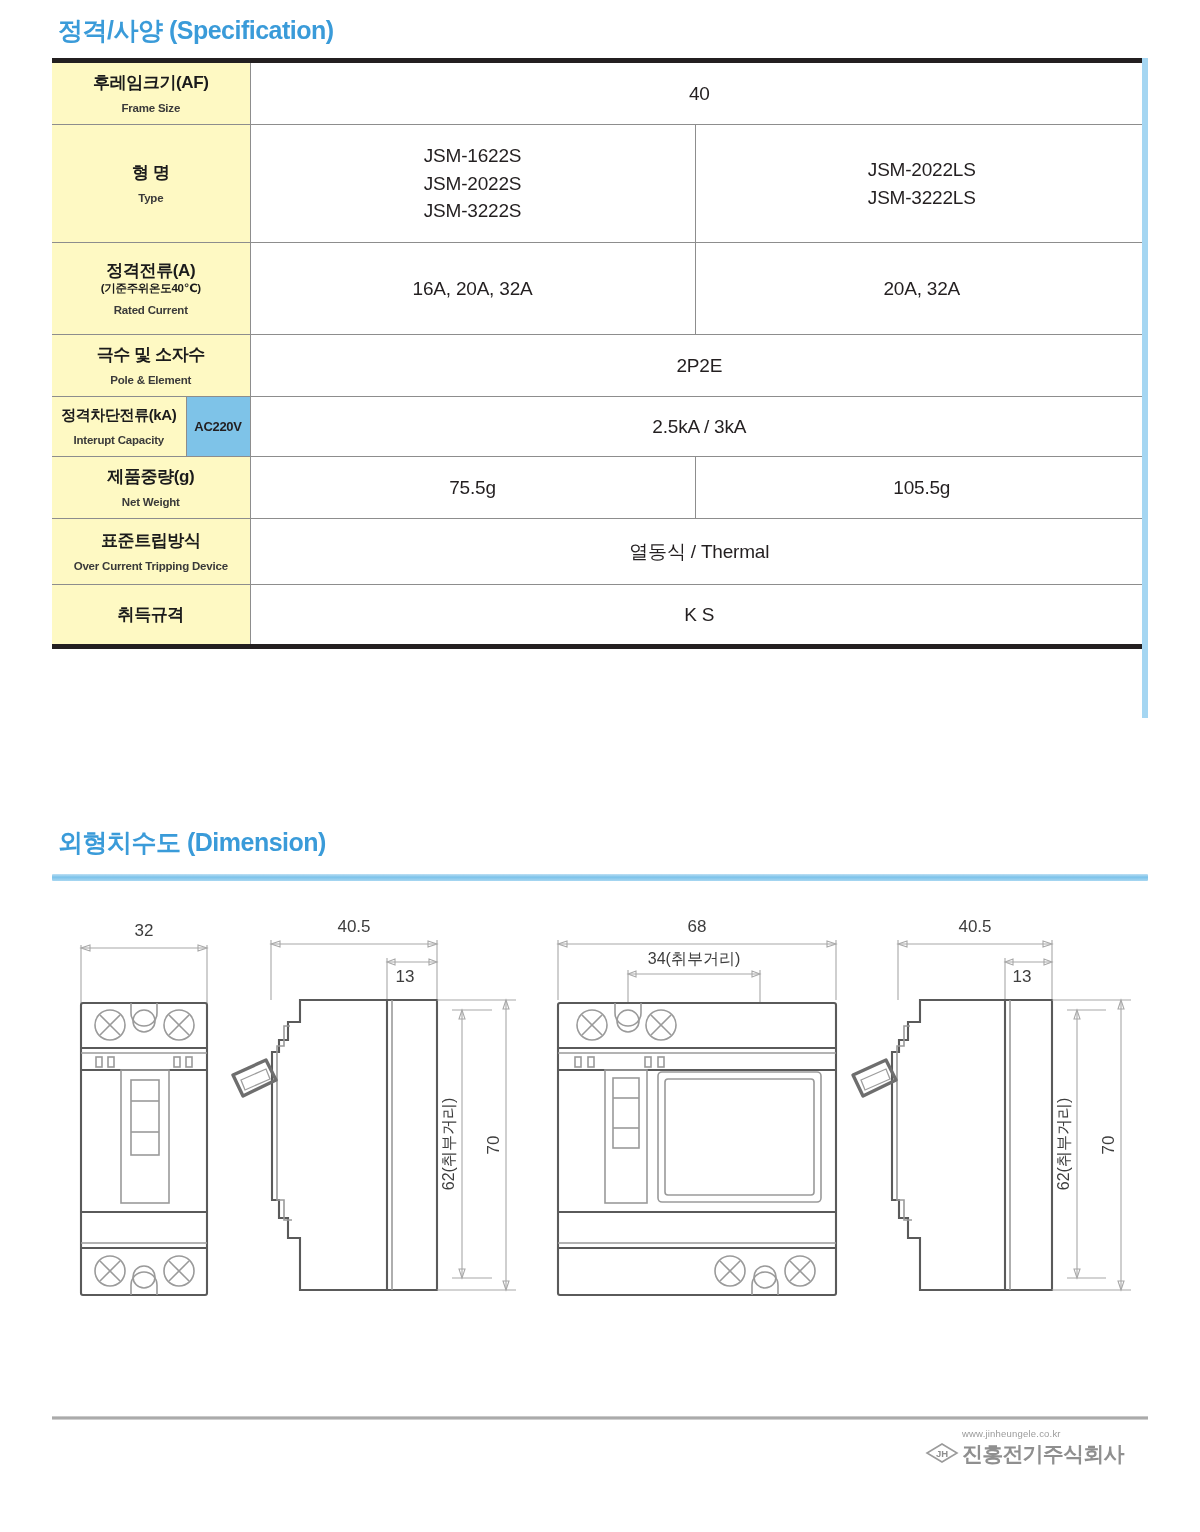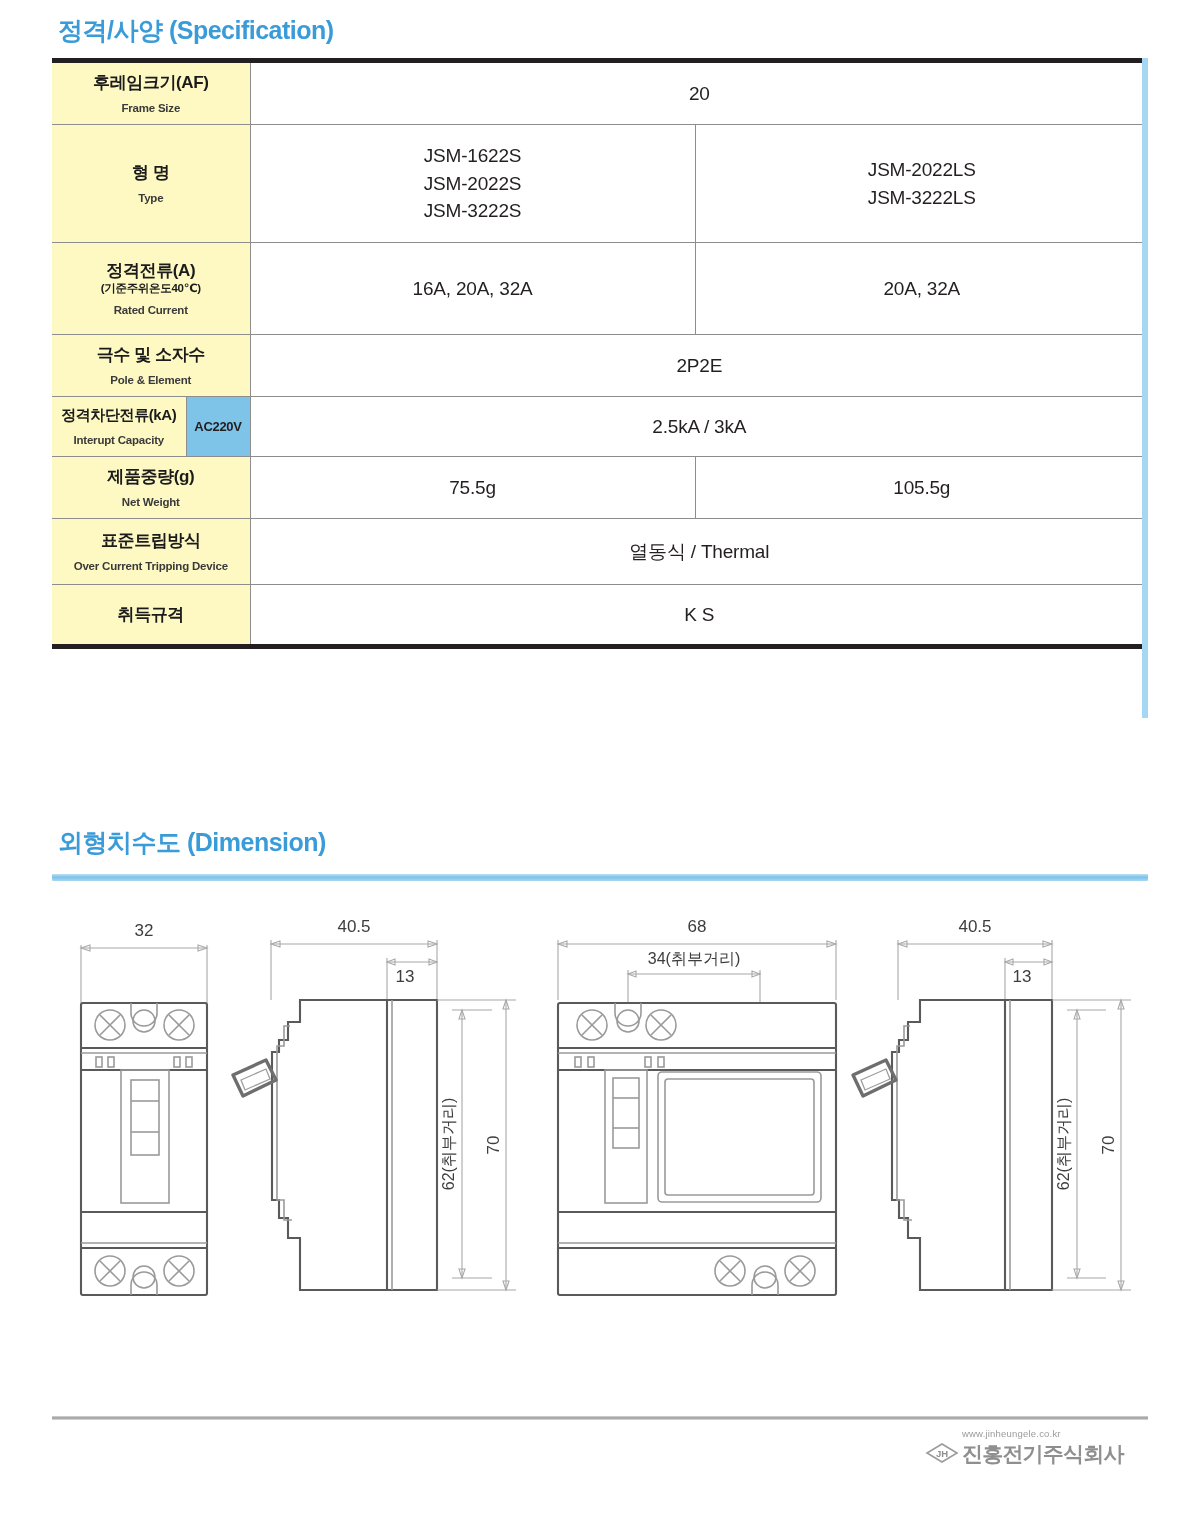--- a/index.html
+++ b/index.html
@@ -186,21 +186,21 @@
       <col style="width:445px">
       <col style="width:453px">
     </colgroup>
     <tbody>
 
       <tr style="height:64px">
         <td class="lbl" colspan="2">
           <span class="ko">후레임크기(AF)</span>
           <span class="en">Frame Size</span>
         </td>
-        <td class="val lastcol" colspan="2">20</td>
+        <td class="val lastcol" colspan="2">40</td>
       </tr>
 
       <tr style="height:118px">
         <td class="lbl" colspan="2">
           <span class="ko">형 명</span>
           <span class="en">Type</span>
         </td>
         <td class="val">
           <span class="ln">JSM-1622S</span>
           <span class="ln">JSM-2022S</span>

